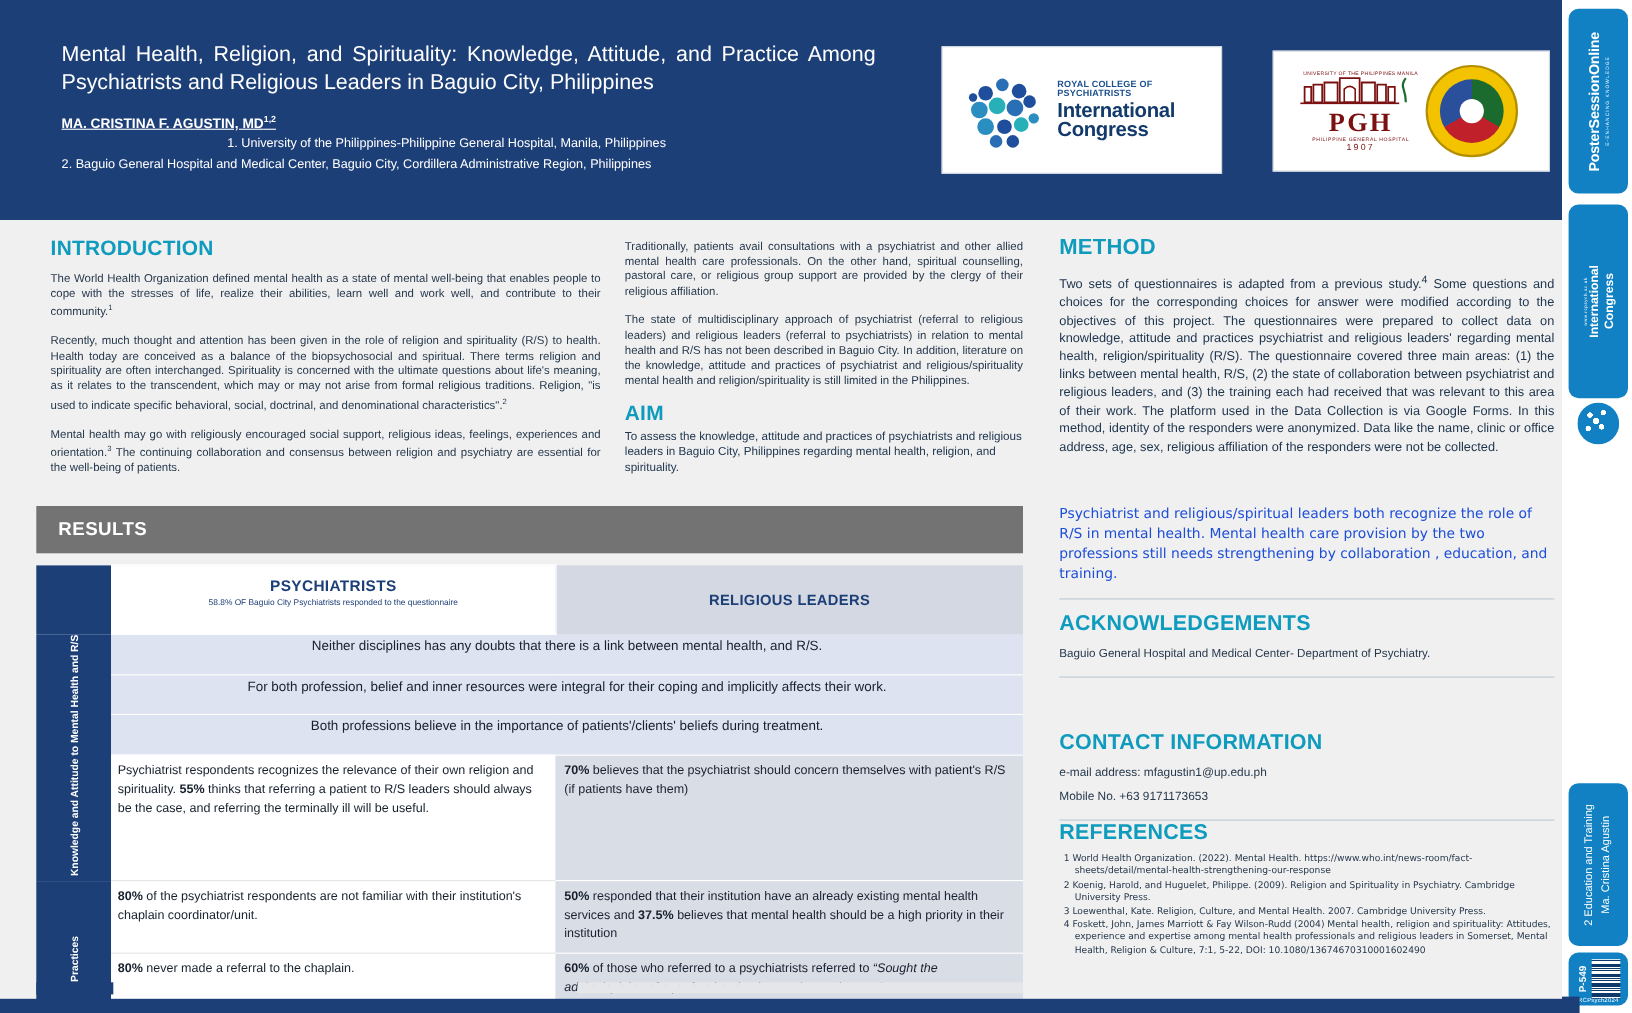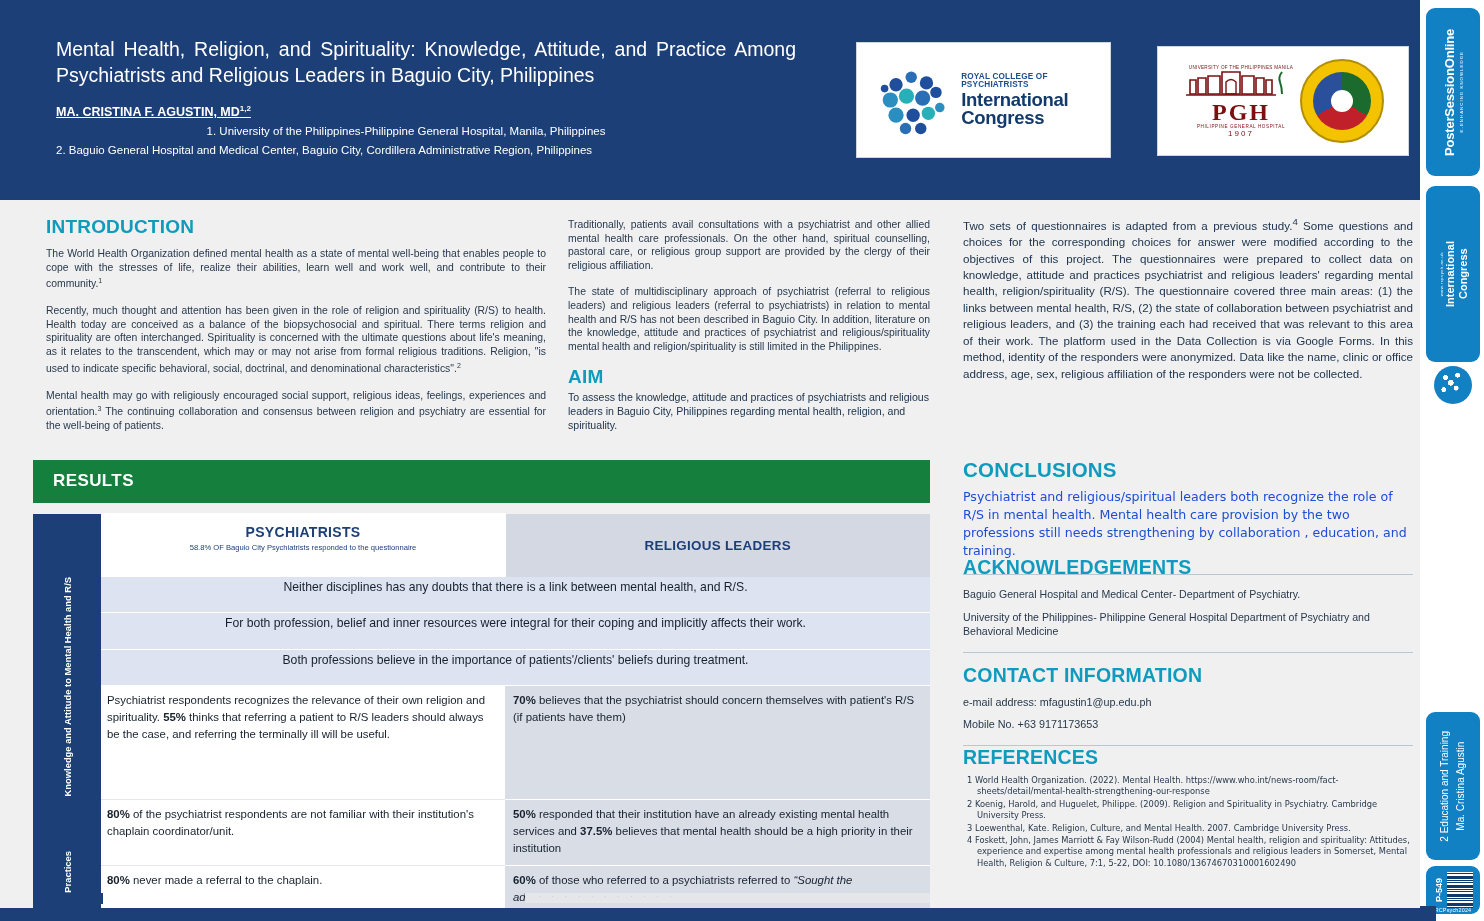--- a/index.html
+++ b/index.html
@@ -62,21 +62,21 @@
   .rcp-text-block { line-height: 1; }
   .rcp-small {
     font-size: 8.2px; font-weight: bold; color: #1b4f8f;
     letter-spacing: .2px; margin-bottom: 2px;
   }
   .rcp-big1, .rcp-big2 {
     font-size: 18.5px; font-weight: bold; color: #123a6b; letter-spacing: -.3px;
   }
   .rcp-big2 { margin-top: -1px; }
 
-  .hosp-inner { display: flex; align-items: center; height: 100%; justify-content: center; padding: 0 8px; }
+  .hosp-inner { display: flex; align-items: center; height: 100%; justify-content: flex-start; padding: 0 20px; }
   .pgh-block { text-align: center; position: relative; width: 118px; }
   .pgh-uni { font-size: 4.6px; color: #7a1010; letter-spacing: .3px; }
   .pgh-name { font-size: 24px; font-weight: bold; color: #7a1010; letter-spacing: 2px; line-height: 1; font-family: "Liberation Serif", serif; }
   .pgh-sub { font-size: 4.6px; color: #7a1010; letter-spacing: .6px; }
   .pgh-year { font-size: 8px; color: #7a1010; letter-spacing: 2px; }
   .bghmc-seal {
     width: 84px; height: 84px; border-radius: 50%;
     background: #f3c300;
     border: 2px solid #b38f00;
     position: relative; overflow: hidden;
@@ -118,21 +118,21 @@
   #aim-text { font-size: 10.6px; line-height: 14px; text-align: left; }
 
   #method-col { left: 963px; top: 214px; width: 450px; }
   #method-col .sec-head { font-size: 20px; margin-bottom: 10px; }
   #method-col p { font-size: 11.6px; line-height: 16.4px; text-align: justify; }
 
   
   #results-bar {
     position: absolute; left: 33px; top: 460px;
     width: 897px; height: 43px;
-    background: #15803d;
+    background: #737373;
   }
   #results-bar span {
     position: absolute; left: 20px; top: 11px;
     color: #ffffff; font-size: 17px; font-weight: bold; letter-spacing: .4px;
   }
 
   #results-table {
     position: absolute; left: 33px; top: 513px;
     width: 897px;
     border-collapse: collapse;
@@ -369,20 +369,21 @@
   </div>
 
   <div class="col-text" id="mid-col">
     <p class="body-par">Traditionally, patients avail consultations with a psychiatrist and other allied mental health care professionals. On the other hand, spiritual counselling, pastoral care, or religious group support are provided by the clergy of their religious affiliation.</p>
     <p class="body-par">The state of multidisciplinary approach of psychiatrist (referral to religious leaders) and religious leaders (referral to psychiatrists) in relation to mental health and R/S has not been described in Baguio City. In addition, literature on the knowledge, attitude and practices of psychiatrist and religious/spirituality mental health and religion/spirituality is still limited in the Philippines.</p>
     <div class="sec-head" id="aim-head">AIM</div>
     <p id="aim-text">To assess the knowledge, attitude and practices of psychiatrists and religious leaders in Baguio City, Philippines regarding mental health, religion, and spirituality.</p>
   </div>
 
   <div class="col-text" id="method-col">
+    <div class="sec-head">METHOD</div>
     <p><span>Two sets of questionnaires is adapted from a previous study.</span><sup>4</sup><span> Some questions and choices for the corresponding choices for answer were modified according to the objectives of this project. The questionnaires were prepared to collect data on knowledge, attitude and practices psychiatrist and religious leaders' regarding mental health, religion/spirituality (R/S). The questionnaire covered three main areas: (1) the links between mental health, R/S, (2) the state of collaboration between psychiatrist and religious leaders, and (3) the training each had received that was relevant to this area of their work. The platform used in the Data Collection is via Google Forms. In this method, identity of the responders were anonymized. Data like the name, clinic or office address, age, sex, religious affiliation of the responders were not be collected.</span></p>
   </div>
 
   <div id="results-bar">
     <span>RESULTS</span>
   </div>
 
   <table id="results-table">
     <colgroup>
       <col style="width:68px">
@@ -448,29 +449,27 @@
         </td>
         <td class="cell-right">
           <b>62.5%</b><span> rarely received a referral from a psychiatrist</span>
         </td>
       </tr>
 
     </tbody>
   </table>
 
   <div id="concl">
-    <div class="sec-head">CONCLUSIONS</div>
     <p>Psychiatrist and religious/spiritual leaders both recognize the role of R/S in mental health. Mental health care provision by the two professions still needs strengthening by collaboration , education, and training.</p>
     <div class="divider"></div>
   </div>
 
   <div id="ack">
     <div class="sec-head">ACKNOWLEDGEMENTS</div>
     <p>Baguio General Hospital and Medical Center- Department of Psychiatry.</p>
-    <p>University of the Philippines- Philippine General Hospital Department of Psychiatry and Behavioral Medicine</p>
     <div class="divider"></div>
   </div>
 
   <div id="contact">
     <div class="sec-head">CONTACT INFORMATION</div>
     <p>e-mail address: mfagustin1@up.edu.ph</p>
     <p>Mobile No. +63 9171173653</p>
     <div class="divider"></div>
   </div>
 

